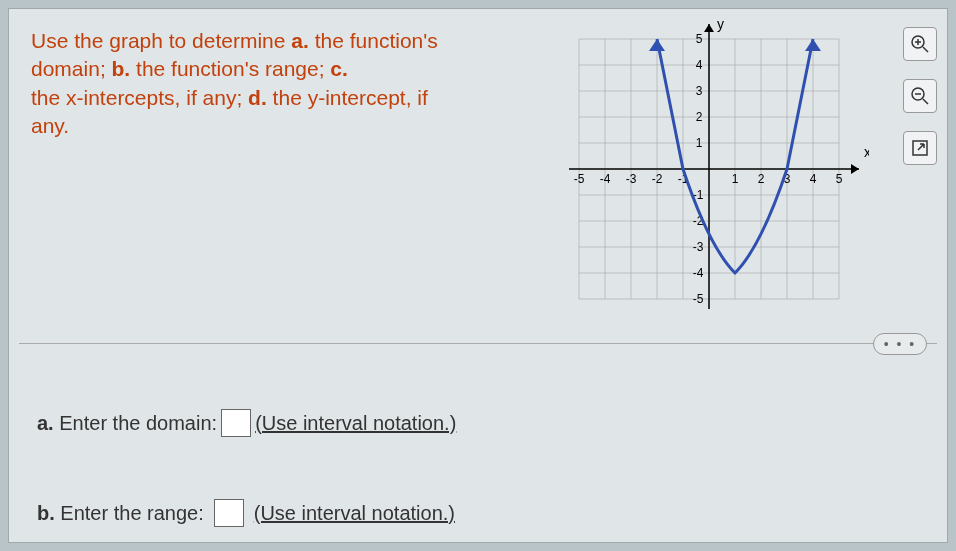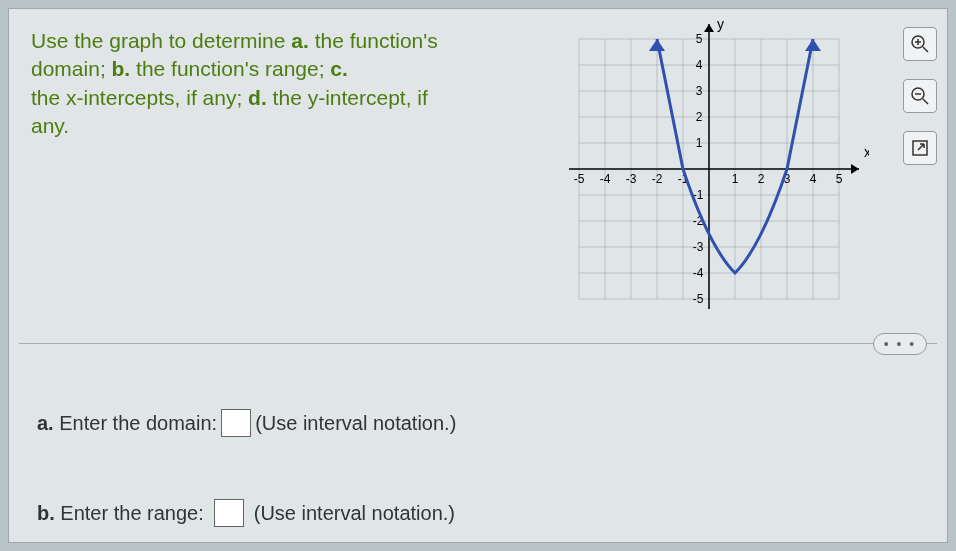--- a/index.html
+++ b/index.html
@@ -21,21 +21,21 @@
       border: 1px solid #a0a8ab;
     }
     .top-section {
       position: absolute;
       top: 18px;
       left: 22px;
       width: 440px;
     }
     .problem-text {
       font-size: 21px;
-      color: #4d7c0f;
+      color: #c2410c;
       line-height: 1.35;
     }
     .problem-text b { font-weight: bold; }
     .graph-container {
       position: absolute;
       top: 10px;
       left: 540px;
       width: 320px;
       height: 300px;
     }
@@ -103,21 +103,21 @@
       font-size: 20px;
       color: #333;
     }
     .answer-box {
       width: 30px;
       height: 28px;
       border: 1px solid #666;
       background: #fff;
       display: inline-block;
     }
-    .hint { font-size: 20px; color: #333; }
+    .hint { font-size: 20px; color: #333; text-decoration: underline; }
   </style>
 </head>
 <body>
 
 <div class="content-box">
 
   <div class="top-section">
     <p class="problem-text">
       <span>Use the graph to determine </span><b>a.</b><span> the function's domain; </span><b>b.</b><span> the function's range; </span><b>c.</b><br><span> the x-intercepts, if any; </span><b>d.</b><span> the y-intercept, if any.</span>
     </p>

